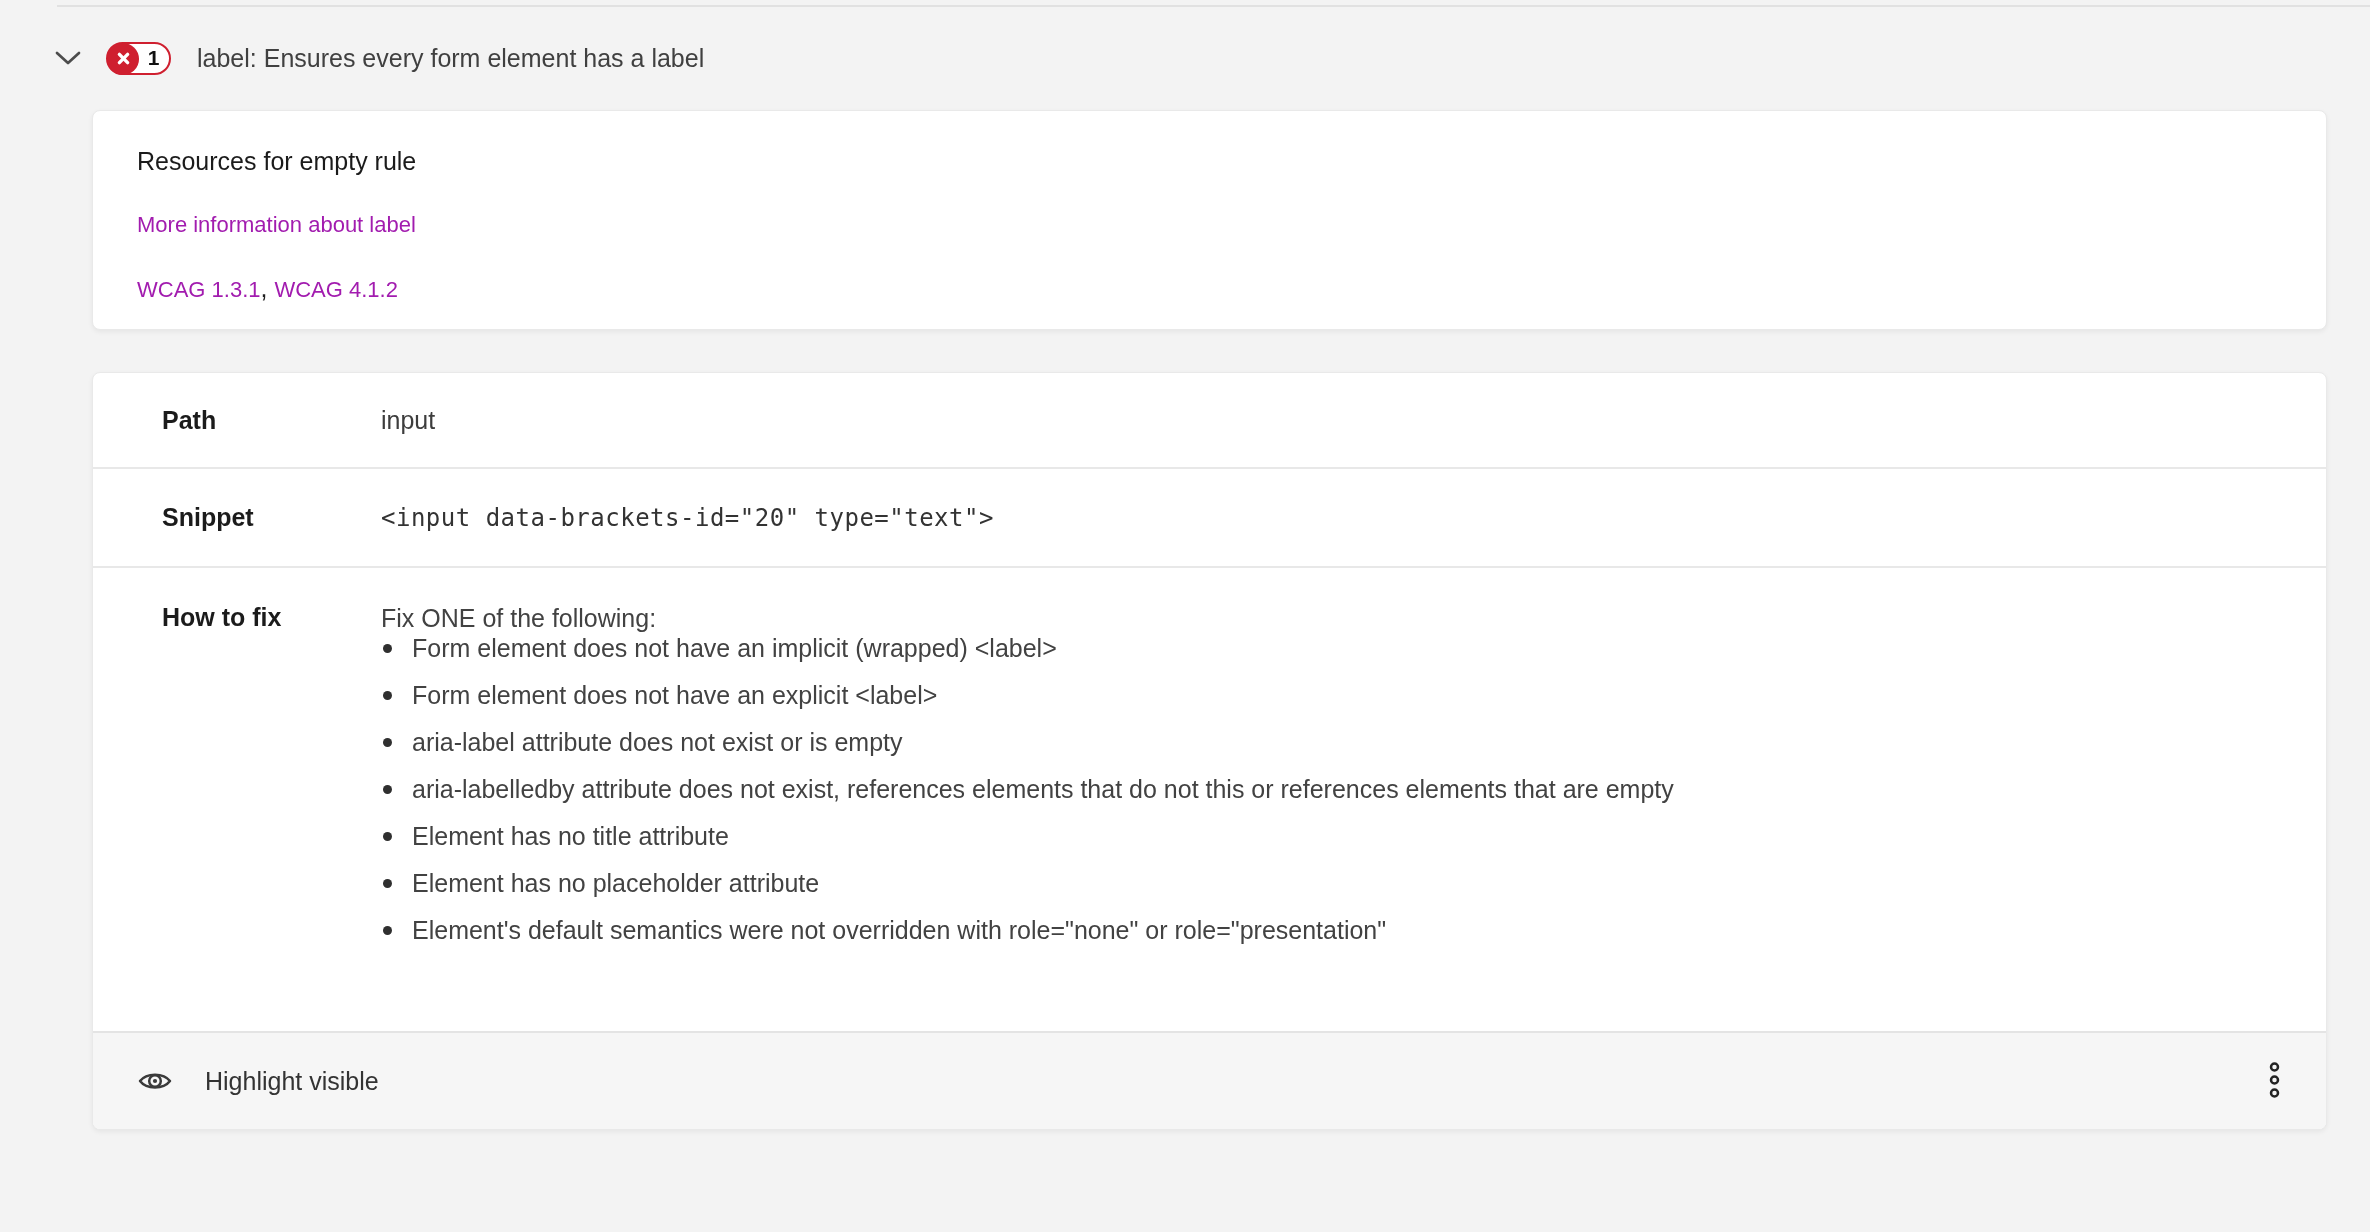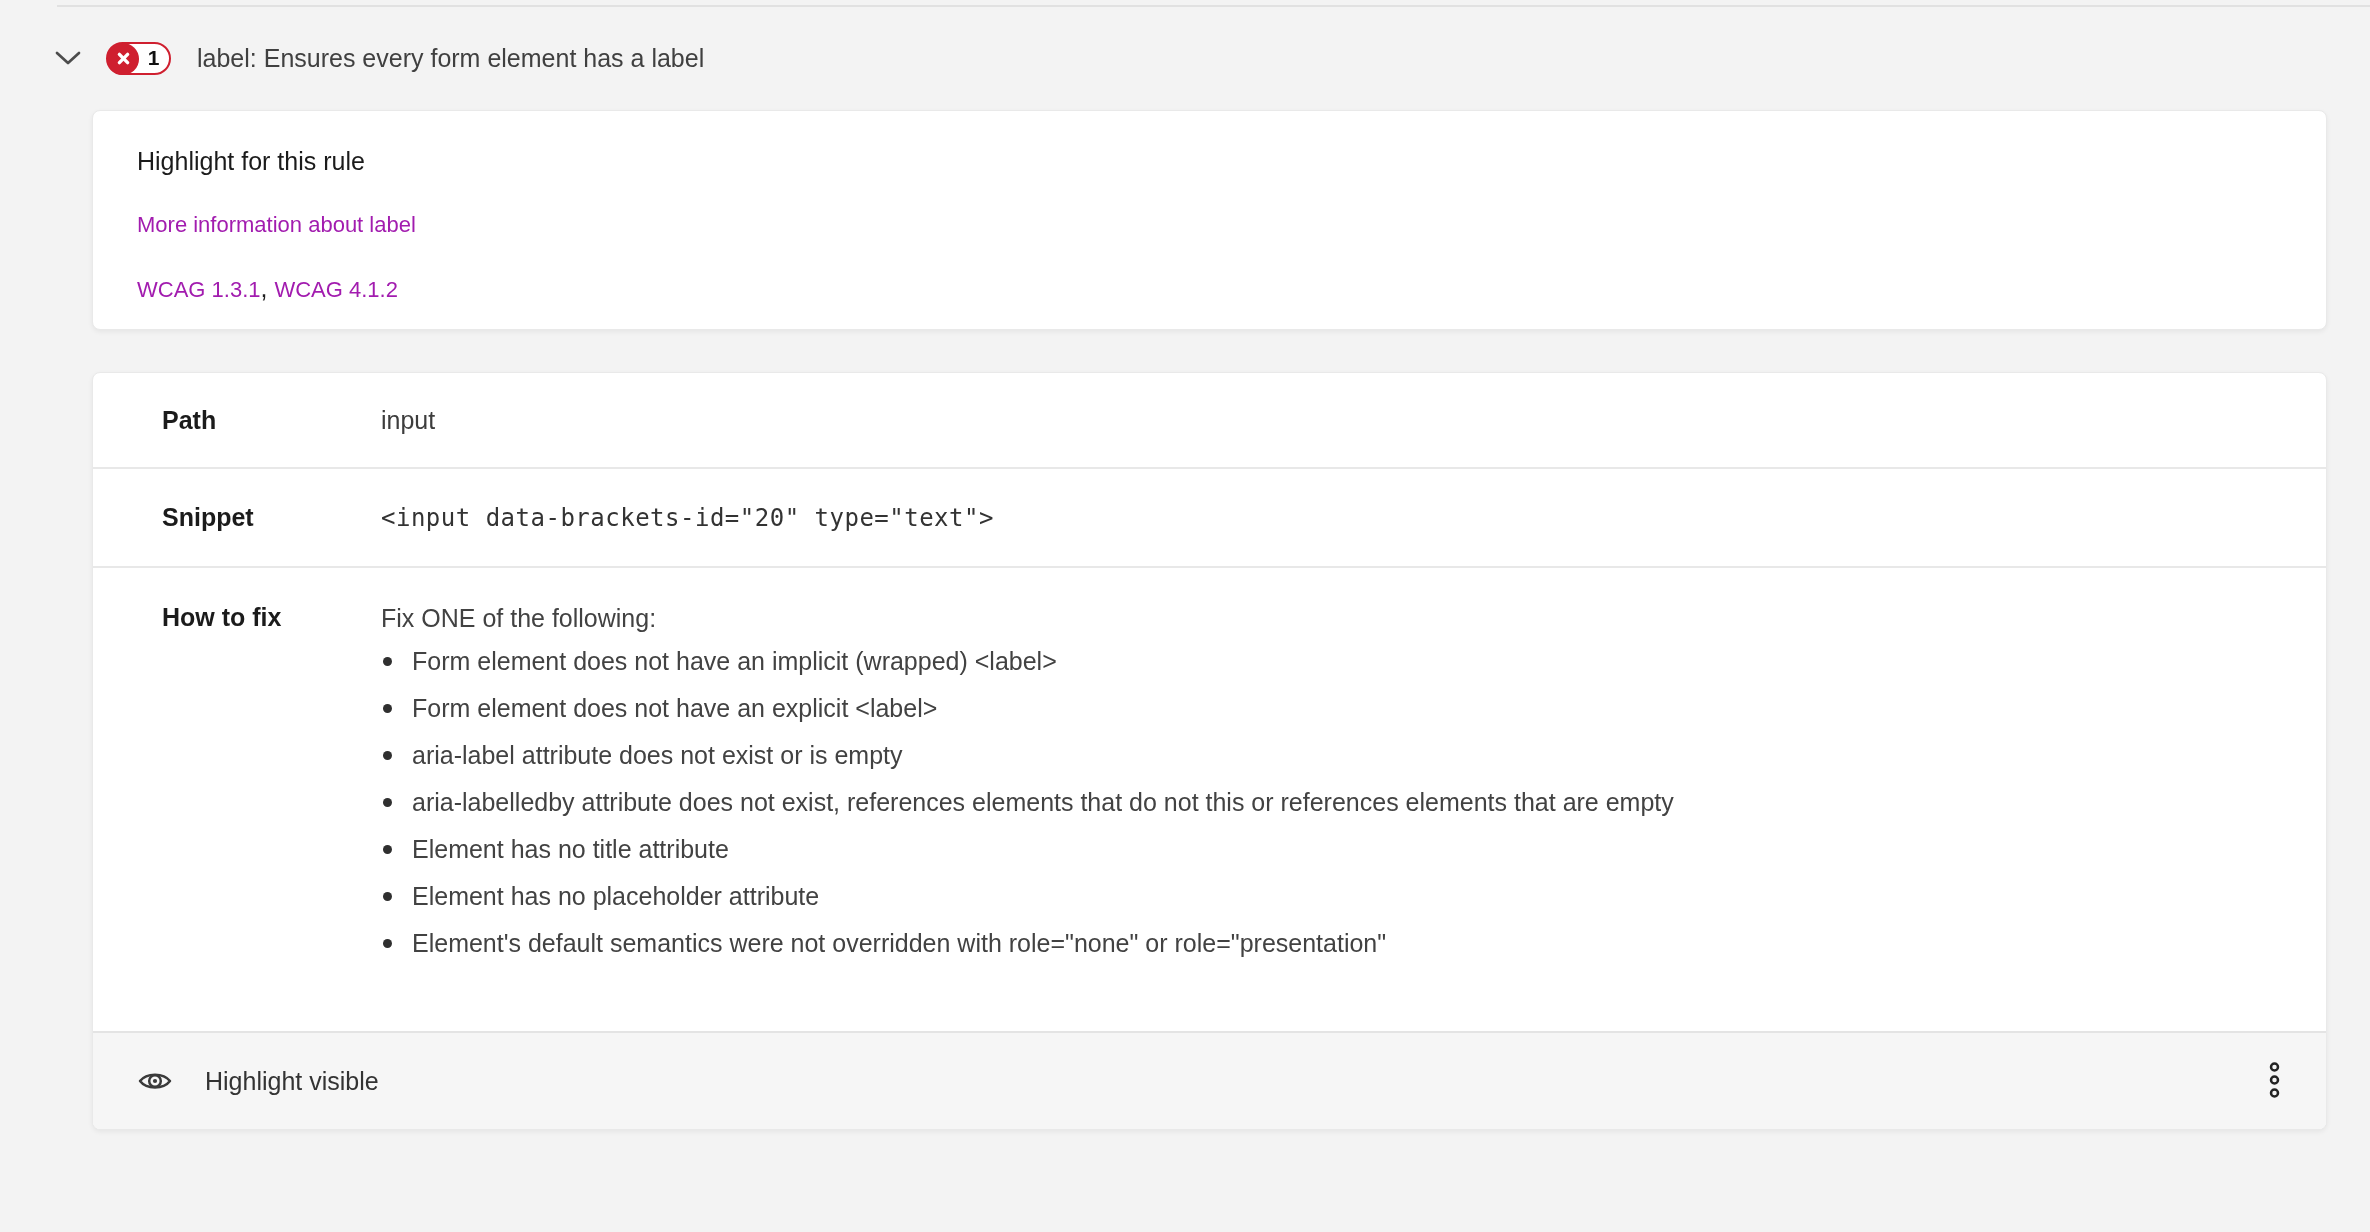--- a/index.html
+++ b/index.html
@@ -64,21 +64,21 @@
   .row-label { width: 219px; flex: 0 0 219px; font-size: 25px; font-weight: 700; color: #1b1b1b; margin-left: 25px; }
   .row-value { font-size: 25px; color: #3d3d3d; }
   .row-path { height: 96px; align-items: center; border-bottom: 2px solid #e8e8e8; }
   .row-snippet { height: 99px; align-items: center; border-bottom: 2px solid #e8e8e8; }
   .row-snippet .row-value {
     font-family: "DejaVu Sans Mono", "Liberation Mono", monospace;
     font-size: 24px; color: #333333; letter-spacing: 0.5px;
   }
   .row-fix { padding-top: 35px; height: 578px; align-items: flex-start; }
   .fix-intro { font-size: 25px; line-height: 30px; color: #424242; }
-  .fix-list { list-style: none; margin-top: 13px; }
+  .fix-list { list-style: none; margin-top: 0; }
   .fix-list li {
     position: relative;
     padding-left: 31px;
     font-size: 25px; line-height: 30px; color: #424242;
     margin-top: 17px;
   }
   .fix-list li:first-child { margin-top: 0; }
   .fix-list li::before {
     content: "";
     position: absolute; left: 2px; top: 11px;
@@ -125,21 +125,21 @@
         <line x1="3.4" y1="3.4" x2="11.6" y2="11.6" stroke="#ffffff" stroke-width="3.4" stroke-linecap="round"></line>
         <line x1="11.6" y1="3.4" x2="3.4" y2="11.6" stroke="#ffffff" stroke-width="3.4" stroke-linecap="round"></line>
       </svg>
     </span>
     <span class="badge-num">1</span>
   </span>
   <h1 class="issue-title">label: Ensures every form element has a label</h1>
 </header>
 
 <section class="card card-resources">
-  <div class="res-heading">Highlight for this rule</div>
+  <div class="res-heading">Resources for empty rule</div>
   <div class="res-link-line">
     <a href="#" class="link">More information about label</a>
   </div>
   <div class="res-link-line">
     <a href="#" class="link">WCAG 1.3.1</a><span class="comma">, </span><a href="#" class="link">WCAG 4.1.2</a>
   </div>
 </section>
 
 <section class="card card-details">
 

